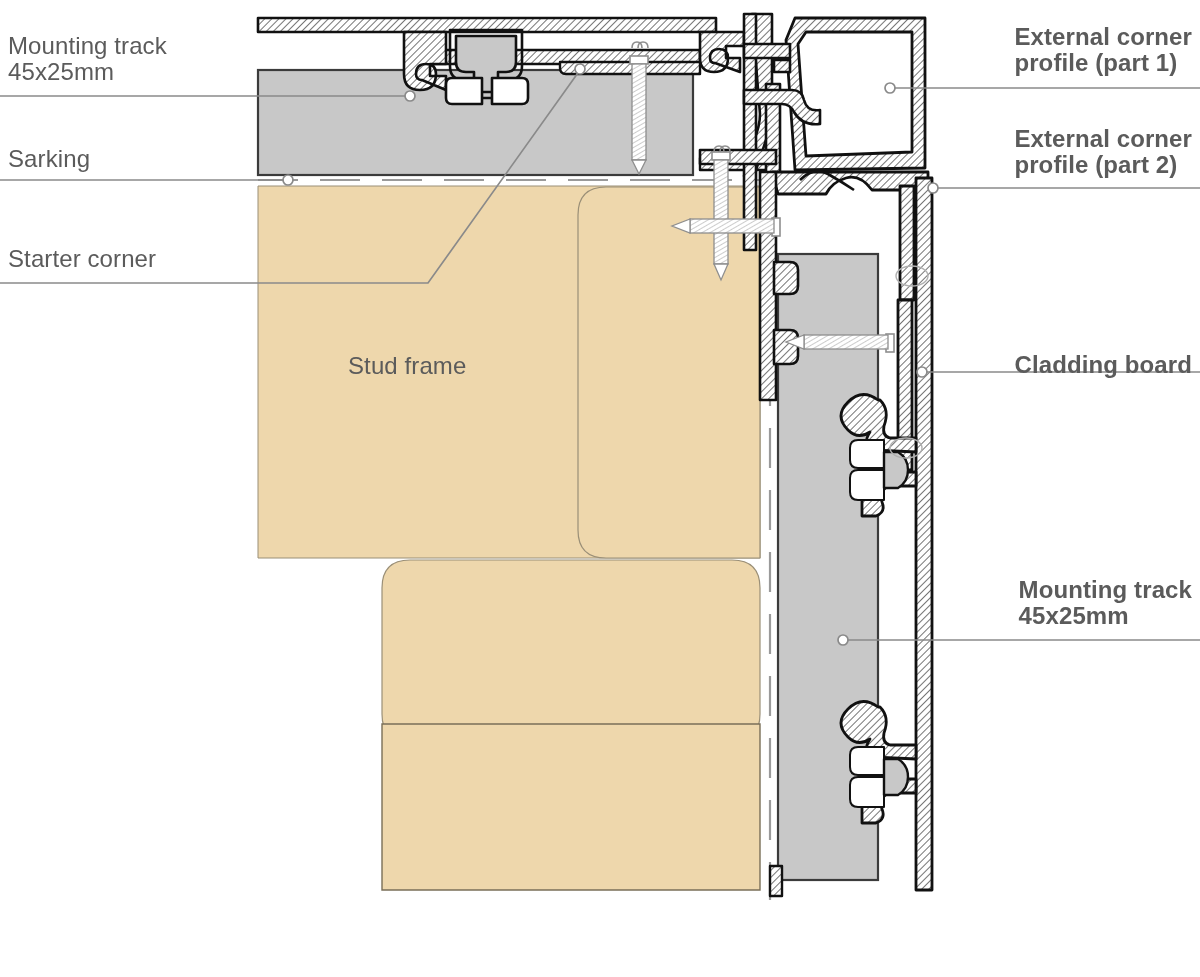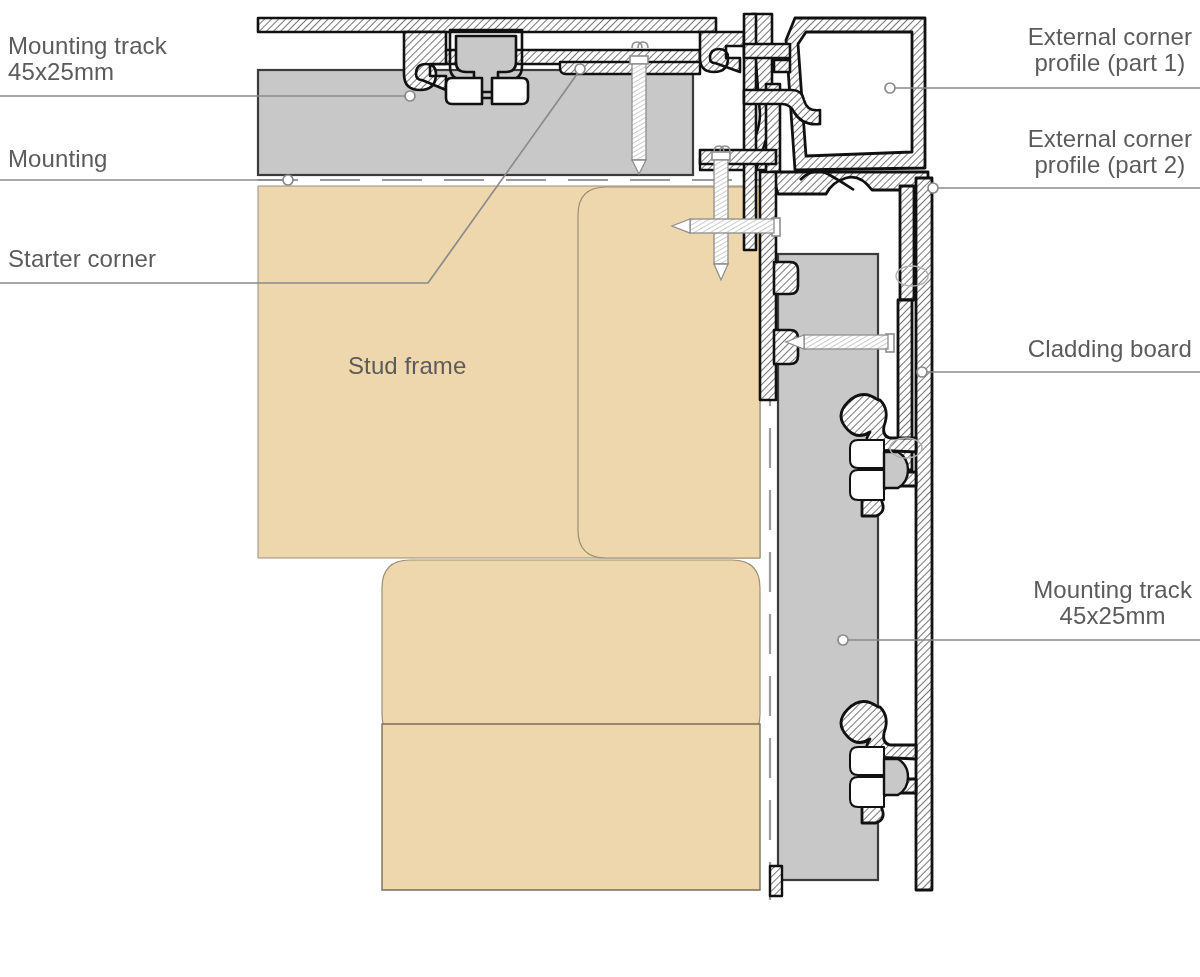--- a/index.html
+++ b/index.html
@@ -9,21 +9,21 @@
   .lbl{
     position:absolute;
     color:#5b5b5b;
     font-family:"Liberation Sans",sans-serif;
     font-size:24px;
     line-height:26px;
     white-space:pre-line;
     letter-spacing:0.1px;
   }
   .lbl-left{left:8px;text-align:left;}
-  .lbl-right{right:8px;text-align:center;}
+  .lbl-right{right:8px;text-align:left;font-weight:bold;}
   .lbl-center{}
 </style>
 </head>
 <body>
 
 <div id="stage">
 
   <svg width="1200" height="977" viewBox="0 0 1200 977">
     <defs>
       <pattern id="hatch" width="5" height="5" patternTransform="rotate(45)" patternUnits="userSpaceOnUse">
@@ -214,30 +214,30 @@
         <line x1="1200" y1="640" x2="848" y2="640"></line>
         <circle cx="843" cy="640" r="5" fill="#ffffff"></circle>
       </g>
 
     </g>
   </svg>
 
   <div class="lbl lbl-left" style="top:33px;">Mounting track
 45x25mm</div>
 
-  <div class="lbl lbl-left" style="top:146px;">Mounting</div>
+  <div class="lbl lbl-left" style="top:146px;">Sarking</div>
 
   <div class="lbl lbl-left" style="top:246px;">Starter corner</div>
 
   <div class="lbl lbl-right" style="top:24px;">External corner
 profile (part 1)</div>
 
   <div class="lbl lbl-right" style="top:126px;">External corner
 profile (part 2)</div>
 
-  <div class="lbl lbl-right" style="top:336px;margin-left:29px;">Cladding board</div>
+  <div class="lbl lbl-right" style="top:352px;margin-left:29px;">Cladding board</div>
 
   <div class="lbl lbl-right" style="top:577px;">Mounting track
 45x25mm</div>
 
   <div class="lbl lbl-center" style="left:348px;top:353px;width:160px;">Stud frame</div>
 
 </div>
 
 </body></html>

